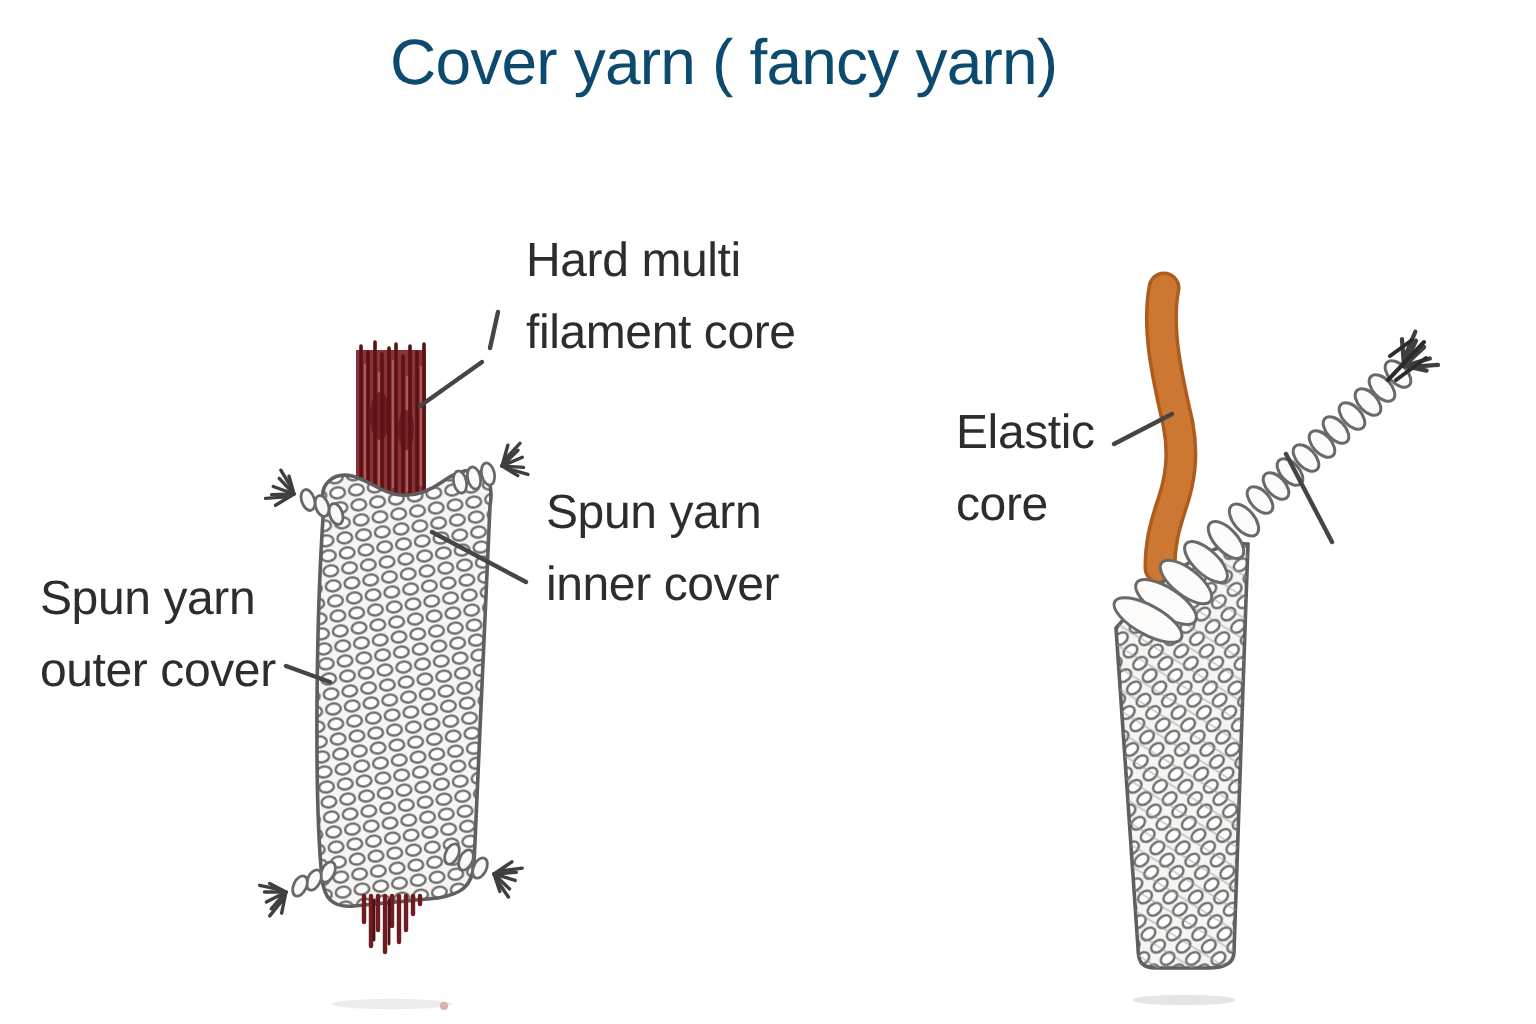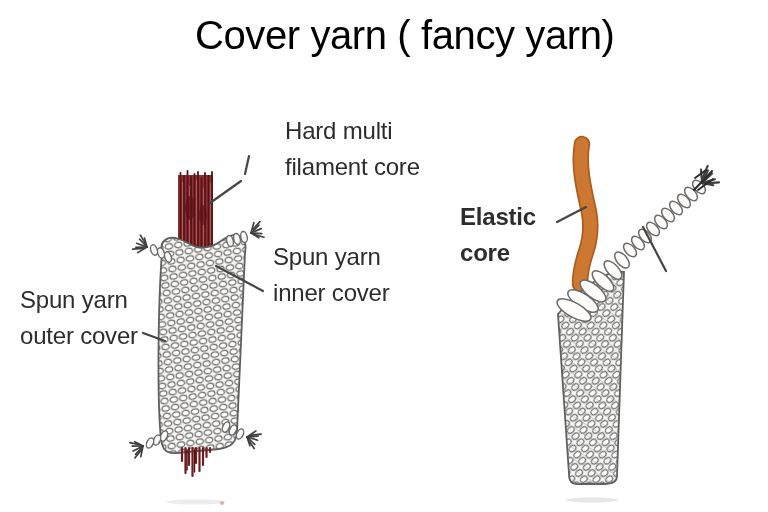--- a/index.html
+++ b/index.html
@@ -1,31 +1,31 @@
 <!DOCTYPE html>
 <html><head>
 <meta charset="utf-8">
 <style>
   html,body{margin:0;padding:0;background:#ffffff;}
   body{width:768px;height:512px;overflow:hidden;font-family:"Liberation Sans",sans-serif;}
   .stage{position:relative;width:768px;height:512px;background:#ffffff;}
   .stage > svg{position:absolute;left:0;top:0;}
   .title{
     position:absolute;left:195px;top:13px;
-    font-size:40px;letter-spacing:-0.4px;color:#000000;font-weight:400;
+    font-size:32px;letter-spacing:-0.4px;color:#0c4a6e;font-weight:400;
     white-space:nowrap;
   }
   .label{
     position:absolute;font-size:24px;line-height:36px;letter-spacing:-0.2px;
     color:#2d2d2d;white-space:pre-line;
   }
-  #label-hard{left:263px;top:113px;margin-left:22px;}
+  #label-hard{left:263px;top:113px;}
   #label-inner{left:273px;top:239px;}
   #label-outer{left:20px;top:282px;}
-  #label-elastic{left:460px;top:199px;font-weight:bold;}
+  #label-elastic{left:478px;top:199px;}
   #label-wraps{left:641px;top:266px;}
   .loop{fill:#fdfcfa;stroke:#6a6a6a;stroke-width:1.5;}
   .armloop{fill:#faf9f7;stroke:#686868;stroke-width:1.4;}
   .leader{stroke:#454545;stroke-width:2.2;stroke-linecap:round;fill:none;}
 </style>
 </head>
 <body>
 
 <div class="stage">
 

